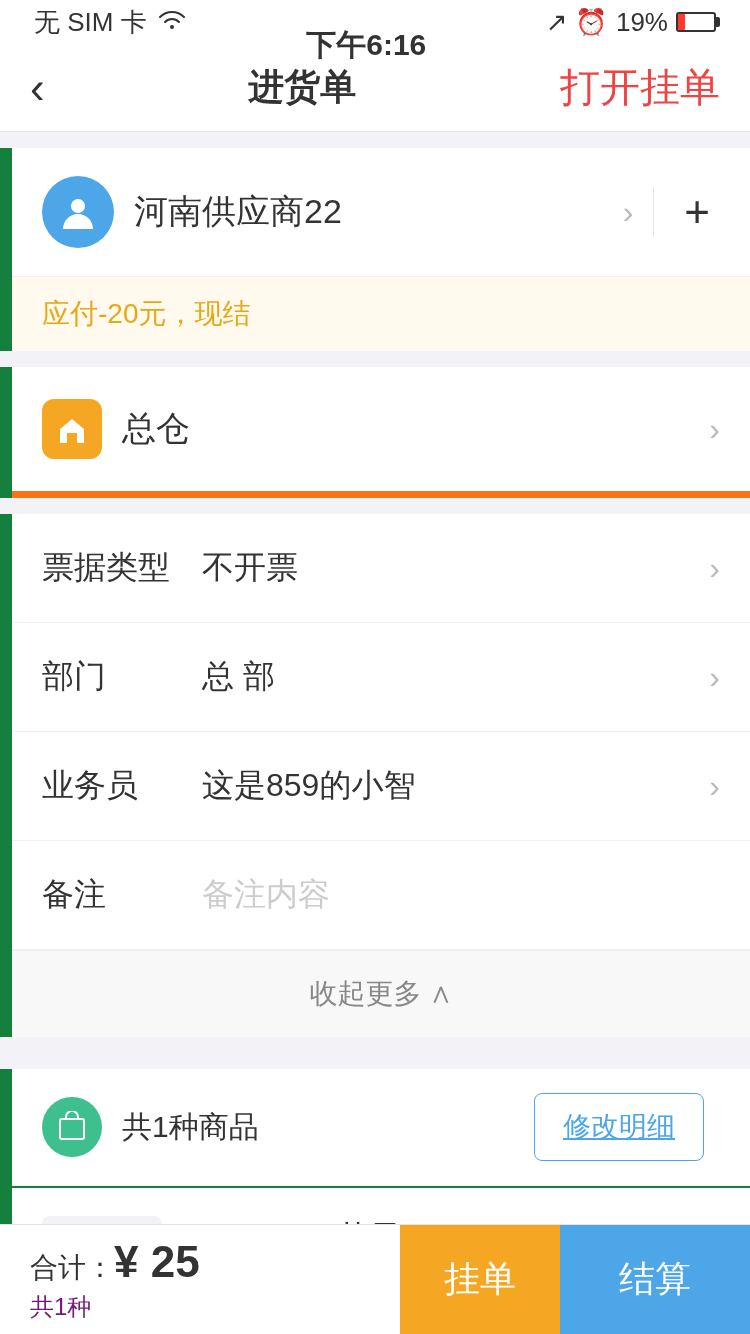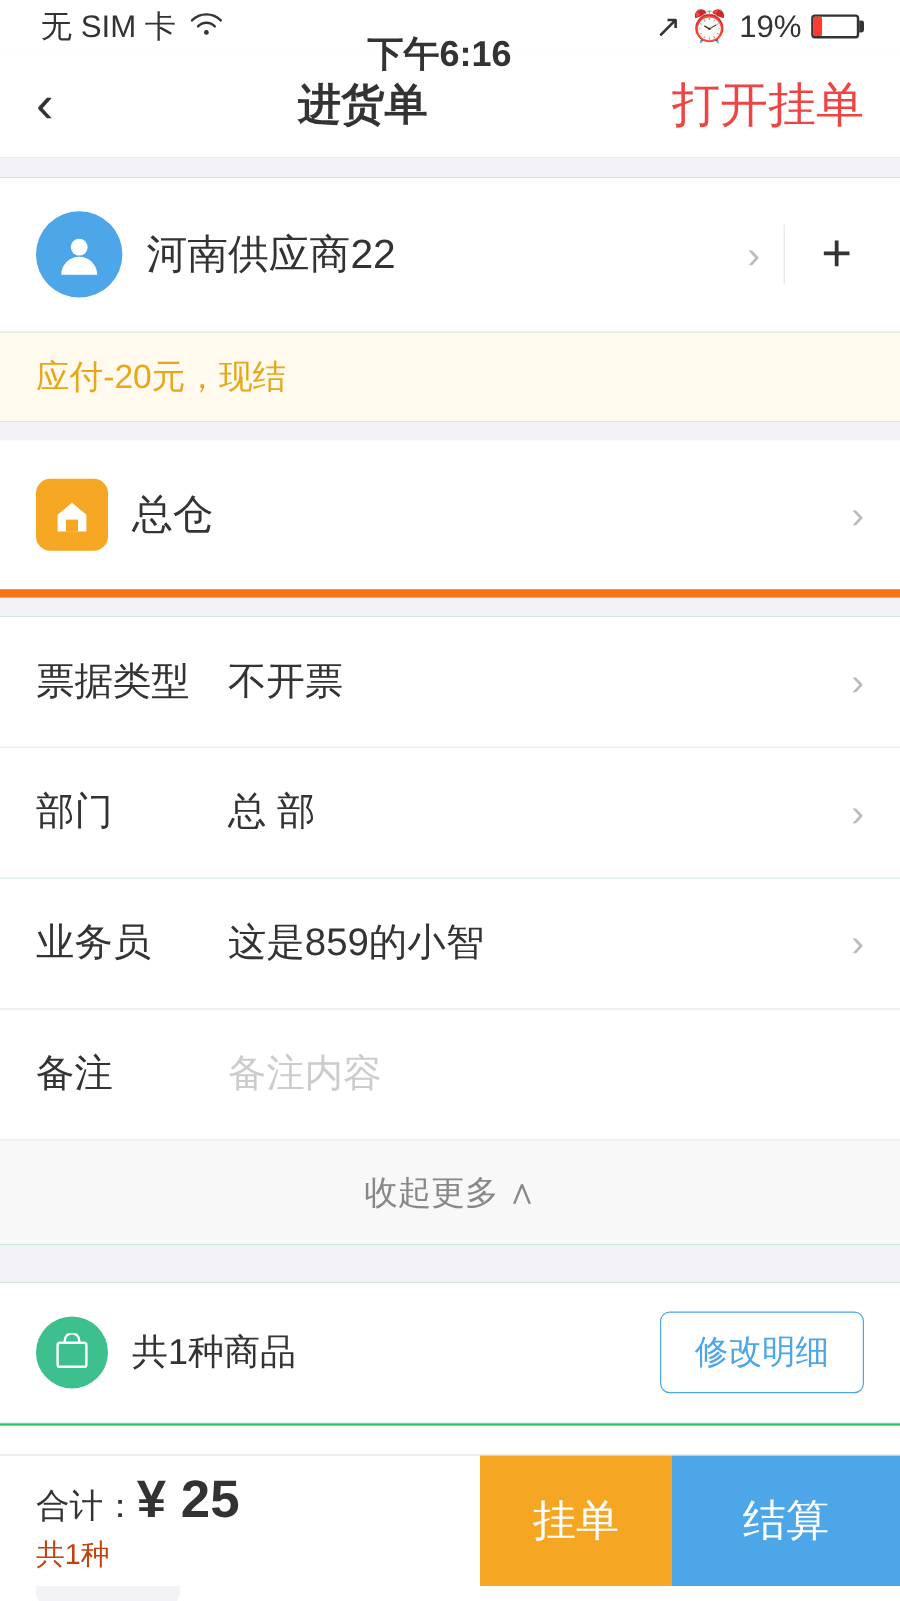--- a/index.html
+++ b/index.html
@@ -50,22 +50,23 @@
       justify-content: space-between;
       padding: 0 30px;
       border-bottom: 1px solid #e5e5e5;
     }
     .nav-back { font-size: 44px; color: #333; cursor: pointer; }
     .nav-title { font-size: 36px; font-weight: 600; color: #333; }
     .nav-action { font-size: 40px; color: #ef4444; }
 
     
     .white-section {
-      background: #22c55e;
+      background: #15803d;
       margin-bottom: 16px;
+      padding-left: 12px;
     }
 
     
     .supplier-row {
       display: flex;
       align-items: center;
       padding: 28px 30px;
       background: #fff;
       border-bottom: 1px solid #f0f0f0;
     }
@@ -145,22 +146,23 @@
     }
     .product-icon-wrap {
       width: 60px; height: 60px; border-radius: 50%; background: #3ebf8e;
       display: flex; align-items: center; justify-content: center;
       color: #fff; font-size: 28px; margin-right: 20px; flex-shrink: 0;
     }
     .product-count { flex: 1; font-size: 30px; color: #333; }
     .btn-outline {
       border: 1.5px solid #4da6e8; color: #4da6e8;
       background: #fff;
-      font-size: 28px; padding: 14px 28px; border-radius: 8px; 
+      font-size: 28px; padding: 14px 28px; border-radius: 8px; margin-right: 16px;
       cursor: pointer;
+      text-decoration: underline;
     }
     .btn-blue {
       background: #4da6e8; color: #fff;
       font-size: 28px; padding: 14px 28px; border-radius: 8px;
       display: flex; align-items: center; gap: 8px;
       cursor: pointer;
     }
 
     
     .product-card {
@@ -177,36 +179,36 @@
       flex-shrink: 0; overflow: hidden;
     }
     .product-info { flex: 1; }
     .product-name { font-size: 32px; color: #333; margin-bottom: 12px; }
     .product-price { font-size: 30px; color: #333; }
     .product-menu { color: #bbb; font-size: 36px; cursor: pointer; }
 
     
     .footer {
       position: fixed;
-      bottom: 12px; left: 0; width: 750px;
+      bottom: 0; left: 0; width: 750px;
       height: 110px;
       display: flex;
       background: #fff;
       border-top: 1px solid #e5e5e5;
     }
     .footer-total {
       flex: 1;
       display: flex;
       flex-direction: column;
       justify-content: center;
       padding: 0 30px;
     }
     .total-line1 { font-size: 28px; color: #333; }
     .total-amount { font-size: 44px; font-weight: 600; color: #333; display: inline; }
-    .total-sub { font-size: 24px; color: #c2410c; margin-top: 4px; }
+    .total-sub { font-size: 24px; color: #701a75; margin-top: 4px; }
     .footer-btn-hang {
       width: 160px; background: #f5a623; color: #fff;
       font-size: 36px; display: flex; align-items: center; justify-content: center;
       cursor: pointer;
     }
     .footer-btn-settle {
       width: 190px; background: #4da6e8; color: #fff;
       font-size: 36px; display: flex; align-items: center; justify-content: center;
       cursor: pointer;
     }

